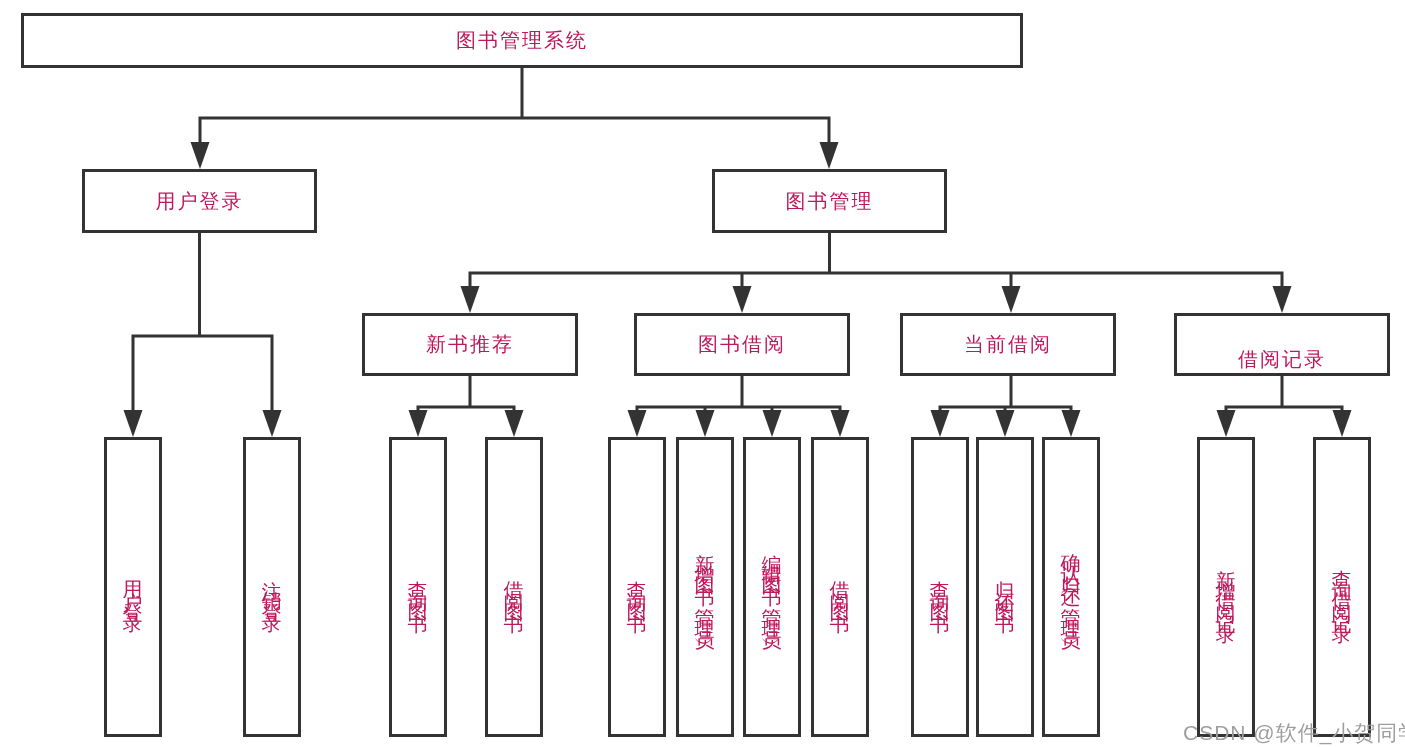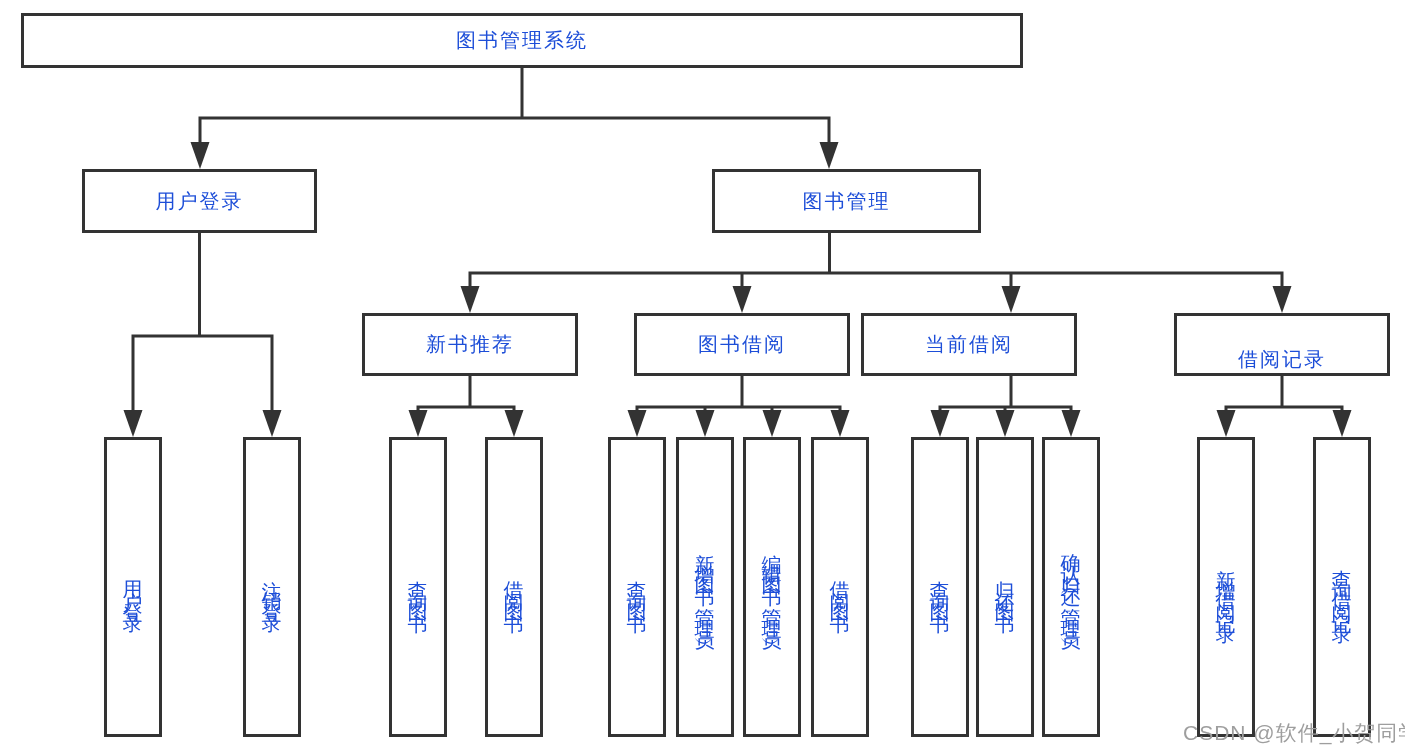--- a/index.html
+++ b/index.html
@@ -13,42 +13,42 @@
   .stage { position:absolute; left:0; top:0; width:1405px; height:747px; }
   svg.connectors { position:absolute; left:0; top:0; z-index:1; }
   .box {
     position:absolute;
     box-sizing:border-box;
     border:3px solid #333333;
     background:#ffffff;
     display:flex;
     align-items:center;
     justify-content:center;
-    color:#1d4ed8;
+    color:#be185d;
     font-size:20px;
     z-index:2;
   }
   .hlabel { letter-spacing:2px; white-space:nowrap; }
   .vlabel {
     writing-mode:vertical-rl;
     text-orientation:mixed;
     letter-spacing:11px;
     line-height:1.1;
     white-space:nowrap;
   }
   
   .n-root   { left:21px;  top:13px;  width:1002px; height:55px; }
   
   .n-login  { left:82px;  top:169px; width:235px; height:64px; }
-  .n-mgmt   { left:712px; top:169px; width:269px; height:64px; }
+  .n-mgmt   { left:712px; top:169px; width:235px; height:64px; }
   
   .n-l3     { top:313px; width:216px; height:63px; }
   .n-newbook{ left:362px;justify-content:center; }
   .n-borrow { left:634px;font-family:Liberation Serif, serif; }
-  .n-current{ left:861px; }
+  .n-current{ left:900px; }
   .n-record { left:1174px;align-items:flex-end; }
   
   .leaf     { top:437px; width:58px; height:300px; }
   .lf-1  { left:104px; }
   .lf-2  { left:243px; }
   .lf-3  { left:389px; }
   .lf-4  { left:485px; }
   .lf-5  { left:608px; }
   .lf-6  { left:676px; }
   .lf-7  { left:743px; }

